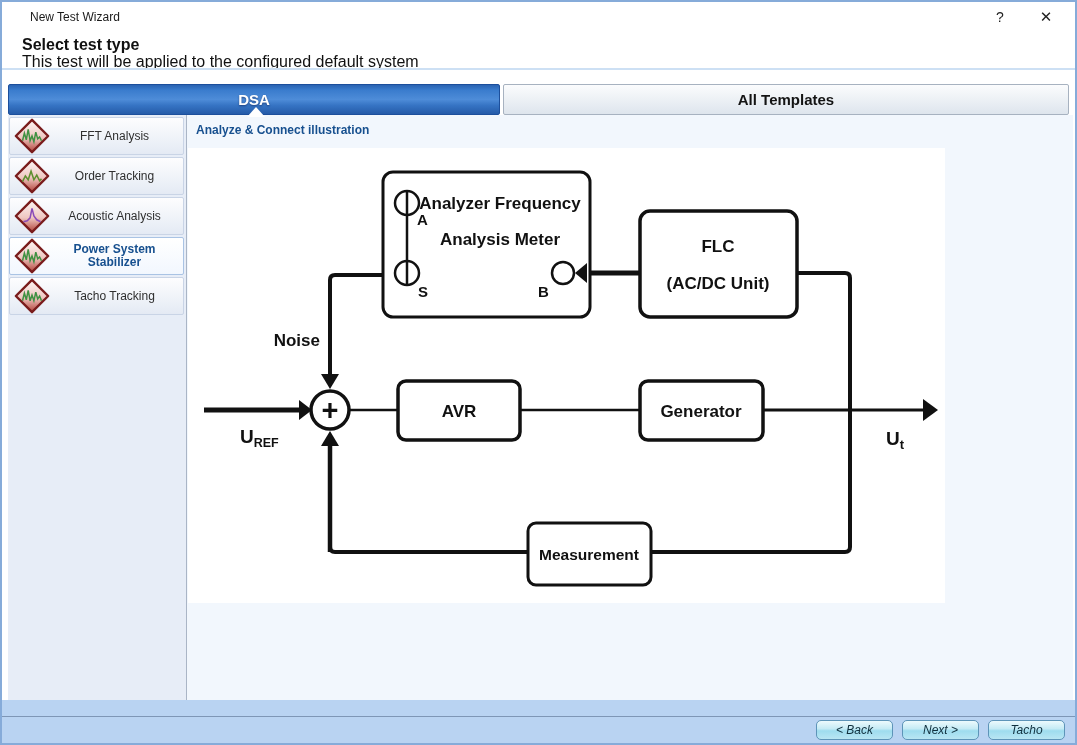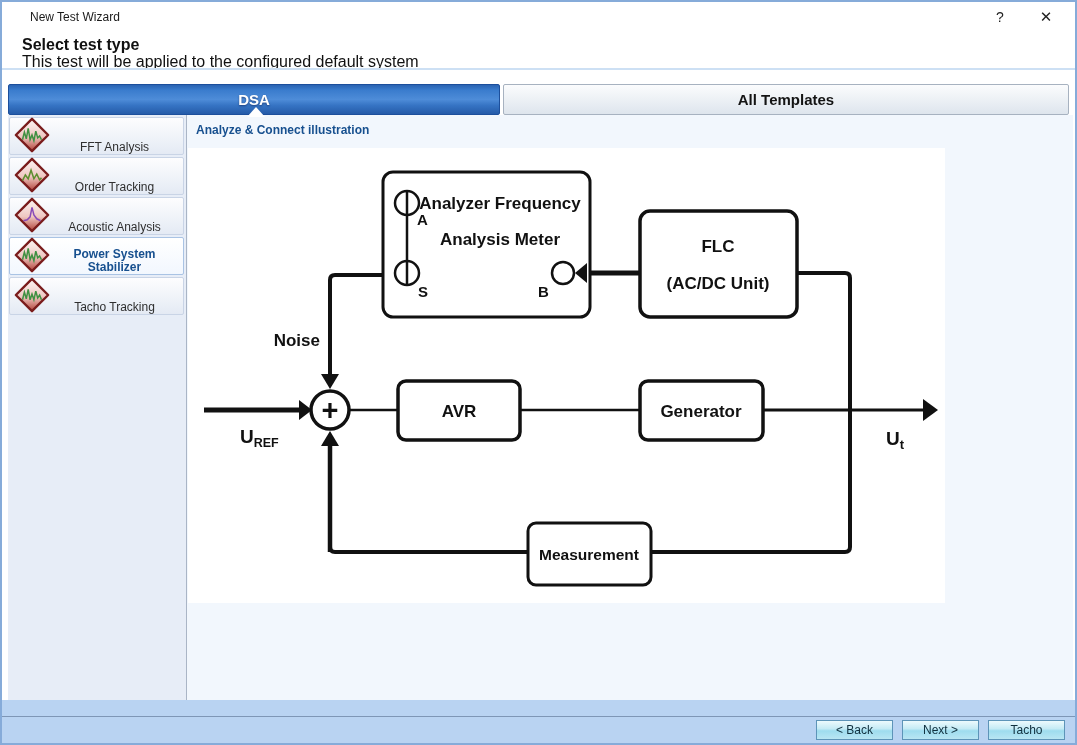--- a/index.html
+++ b/index.html
@@ -20,38 +20,38 @@
   .head-rule { position:absolute; top:66px; left:0; right:0; height:2px; background:#cde0f4; }
 
   
   .tab { position:absolute; top:82px; height:31px; text-align:center; line-height:30px; font-size:15px; font-weight:bold; border-radius:2px; }
   .tab-dsa { left:6px; width:492px; color:#fff; background:linear-gradient(180deg,#2a63b2 0%,#3a7ccd 18%,#4e8cd8 50%,#3674c4 70%,#255ba8 100%); border:1px solid #1c4f9c; text-shadow:0 1px 2px rgba(0,0,40,.45); }
   .tab-all { left:501px; width:566px; color:#141414; background:linear-gradient(180deg,#fbfcfd 0%,#eef2f6 45%,#dee5ed 100%); border:1px solid #a7b2c0; }
   .tab-pointer { position:absolute; top:105px; left:245px; width:0; height:0; border-left:9px solid transparent; border-right:9px solid transparent; border-bottom:10px solid #fff; z-index:5; }
 
   
   .sidebar { position:absolute; left:6px; top:113px; width:179px; height:585px; background:#e7edf7; border-right:1px solid #aab5c6; }
-  .side-item { display:flex; align-items:flex-end; height:38px; margin:2px 2px 2px 1px; background:linear-gradient(180deg,#fdfdfe 0%,#eef2f8 60%,#e4eaf4 100%); border:1px solid #c9d4e6; border-radius:2px; cursor:default; }
+  .side-item { display:flex; align-items:center; height:38px; margin:2px 2px 2px 1px; background:linear-gradient(180deg,#fdfdfe 0%,#eef2f8 60%,#e4eaf4 100%); border:1px solid #c9d4e6; border-radius:2px; cursor:default; }
   .side-item .icon-wrap { width:44px; display:flex; justify-content:center; }
   .side-item .lbl { flex:1; text-align:center; font-size:12px; color:#2f2f2f; padding-right:8px; line-height:13px; }
   .side-item.selected { background:linear-gradient(180deg,#ffffff 0%,#f2f7fe 100%); border:1px solid #a9c3e4; }
   .side-item.selected .lbl { color:#17508f; font-weight:bold; }
 
   
   .main { position:absolute; left:185px; top:113px; width:886px; height:585px; background:#f2f7fd; }
   .main-label { position:absolute; left:9px; top:8px; font-size:12px; font-weight:bold; color:#17508f; }
   .illustration { position:absolute; left:1px; top:33px; width:757px; height:455px; background:#ffffff; }
 
   
   .footer-strip { position:absolute; left:0; right:0; top:698px; height:16px; background:#b9d3f2; }
   .footer-line { position:absolute; left:0; right:0; top:714px; height:1px; background:#7e96b6; }
   .footer-bar { position:absolute; left:0; right:0; top:715px; height:26px; background:#b9d3f2; display:flex; justify-content:flex-end; align-items:center; gap:9px; padding-right:10px; }
   .ftr-btn { width:77px; height:20px; font-size:12px; color:#10303e; font-family:"Liberation Sans",sans-serif;
     background:linear-gradient(180deg,#ecfafd 0%,#c6ebf5 42%,#9edcee 55%,#b9e6f3 100%);
-    border:1px solid #5d94b8; border-radius:0; cursor:default; }
+    border:1px solid #5d94b8; border-radius:5px; cursor:default;font-style:italic; }
 
   svg text { font-family:"Liberation Sans", sans-serif; fill:#111; }
 </style>
 </head>
 <body>
 
 <div class="window">
 
   <div class="titlebar">
     <span class="win-title">New Test Wizard</span>

